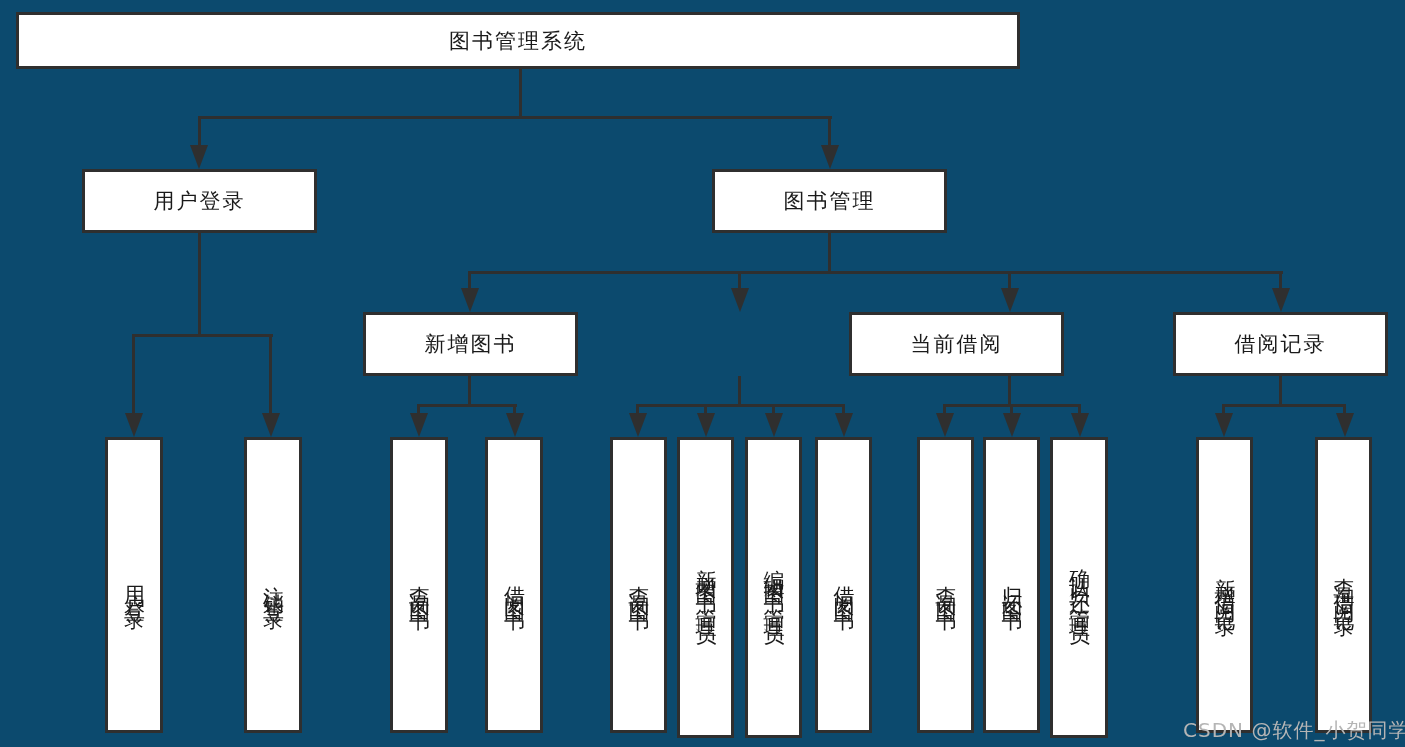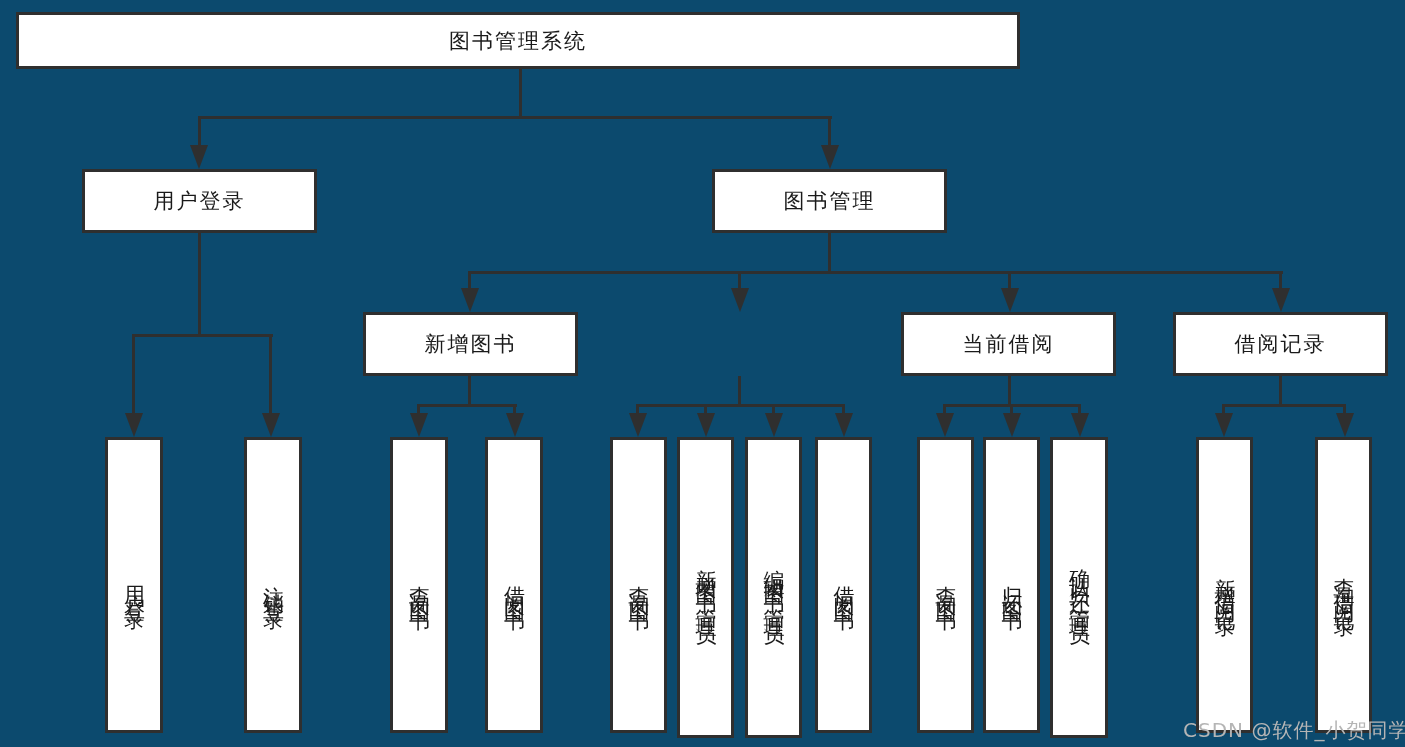--- a/index.html
+++ b/index.html
@@ -96,21 +96,21 @@
   <div class="vline" style="left:468px; top:273px; height:17px;"></div>
   <div class="arrow" style="left:461px; top:288px;"></div>
   <div class="vline" style="left:738px; top:273px; height:17px;"></div>
   <div class="arrow" style="left:731px; top:288px;"></div>
   <div class="vline" style="left:1008px; top:273px; height:17px;"></div>
   <div class="arrow" style="left:1001px; top:288px;"></div>
   <div class="vline" style="left:1279px; top:273px; height:17px;"></div>
   <div class="arrow" style="left:1272px; top:288px;"></div>
 
   <div class="box" style="left:363px; top:312px; width:215px; height:64px;">新增图书</div>
-  <div class="box" style="left:901px; top:312px; width:215px; height:64px;">当前借阅</div>
+  <div class="box" style="left:849px; top:312px; width:215px; height:64px;">当前借阅</div>
   <div class="box" style="left:1173px; top:312px; width:215px; height:64px;">借阅记录</div>
 
   <div class="vline" style="left:468px; top:376px; height:30px;"></div>
   <div class="hline" style="left:417px; top:404px; width:100px;"></div>
   <div class="vline" style="left:738px; top:376px; height:30px;"></div>
   <div class="hline" style="left:636px; top:404px; width:209px;"></div>
   <div class="vline" style="left:1008px; top:376px; height:30px;"></div>
   <div class="hline" style="left:943px; top:404px; width:138px;"></div>
   <div class="vline" style="left:1279px; top:376px; height:30px;"></div>
   <div class="hline" style="left:1222px; top:404px; width:124px;"></div>

